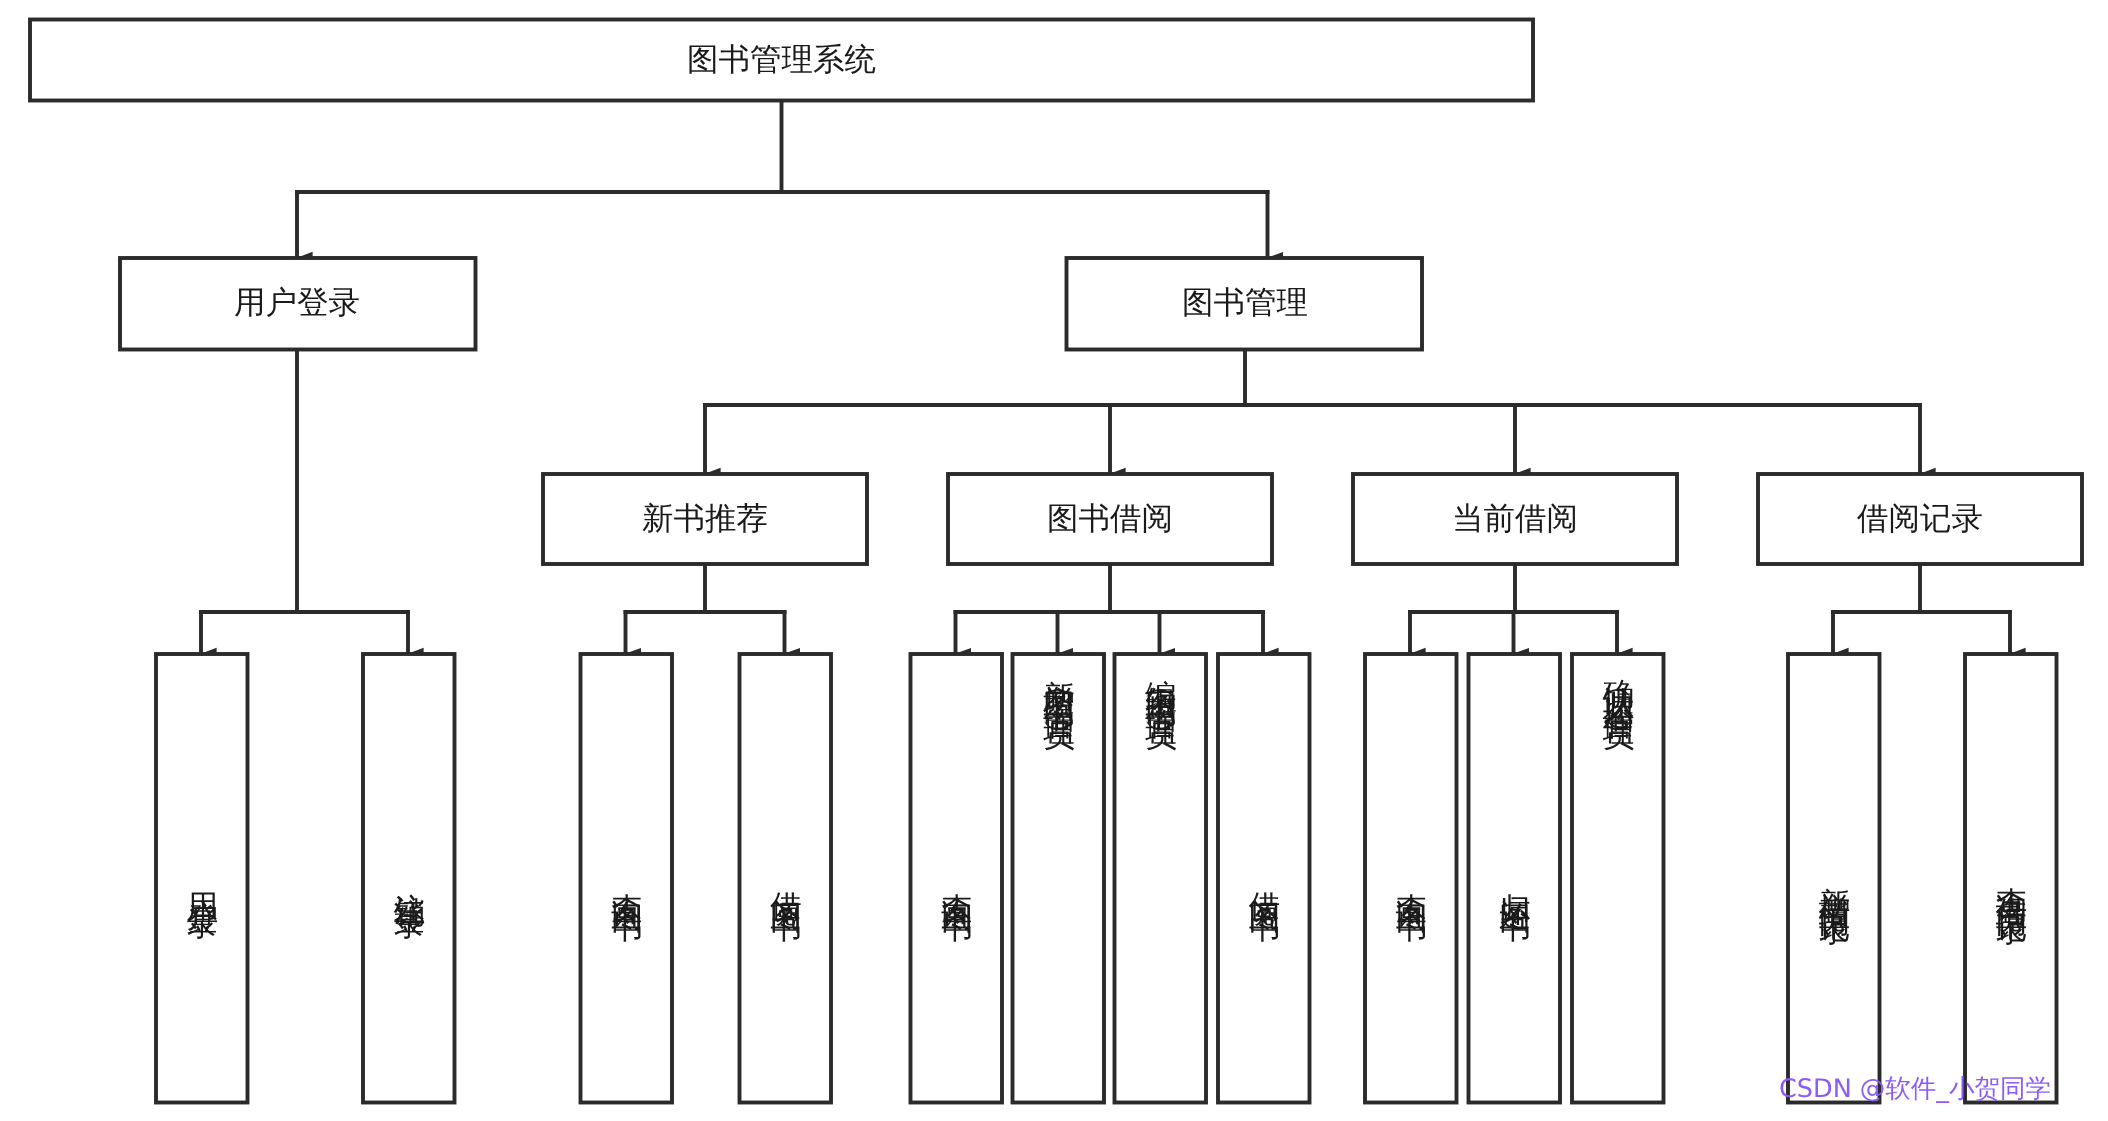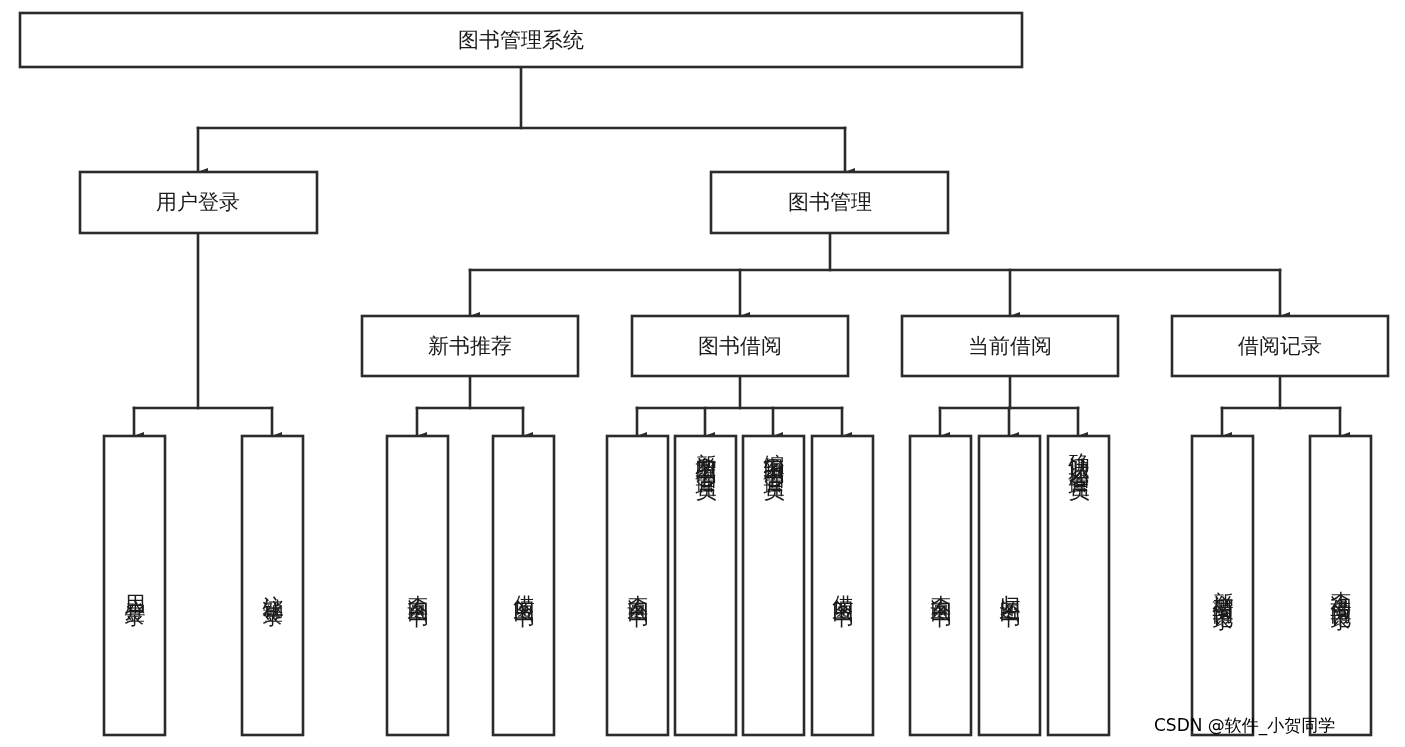--- a/index.html
+++ b/index.html
@@ -58,25 +58,25 @@
     text-orientation: upright;
     font-family: "DejaVu Sans", "Liberation Sans", sans-serif;
     font-size: 21px;
     line-height: 1;
     letter-spacing: 4px;
     color: #1a1a1a;
     white-space: nowrap;
   }
   .watermark {
     position: absolute;
-    left: 1154px;
+    left: 1186px;
     top: 714px;
     font-family: "DejaVu Sans", "Liberation Sans", sans-serif;
     font-size: 17px;
-    color: #000000;
+    color: #8b5cf6;
     white-space: nowrap;
     pointer-events: none;
   }
 </style>
 </head>
 <body>
 
 <div id="diagram-root">
 
   <svg class="flow" viewBox="0 0 1405 747">

